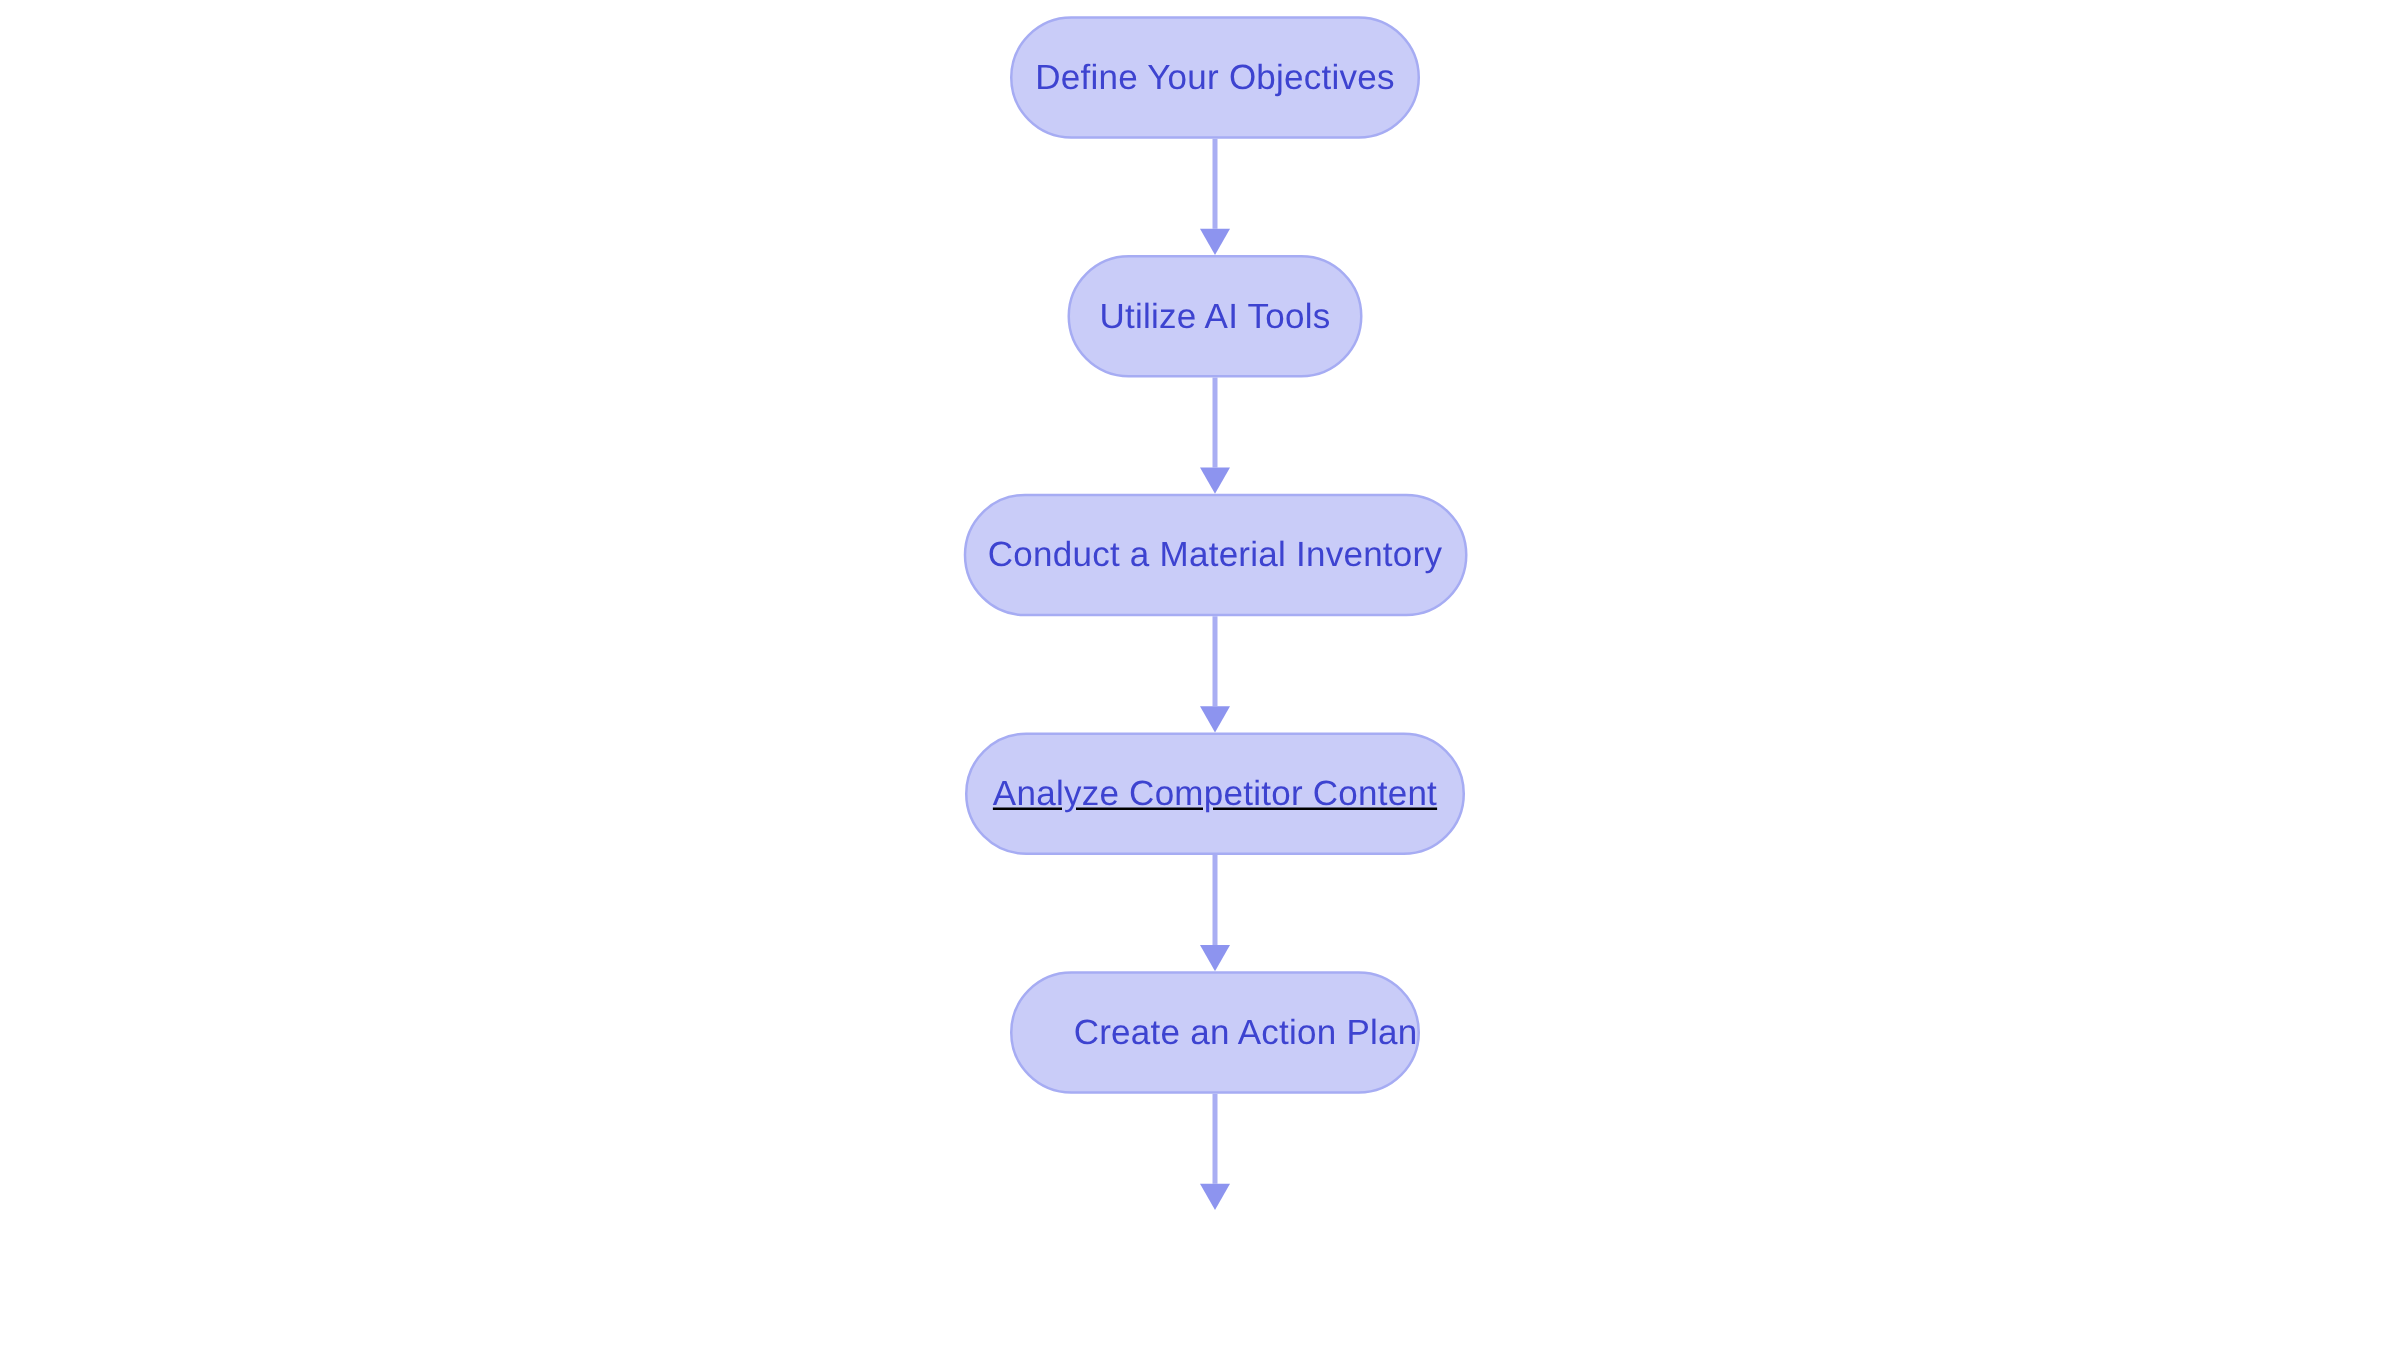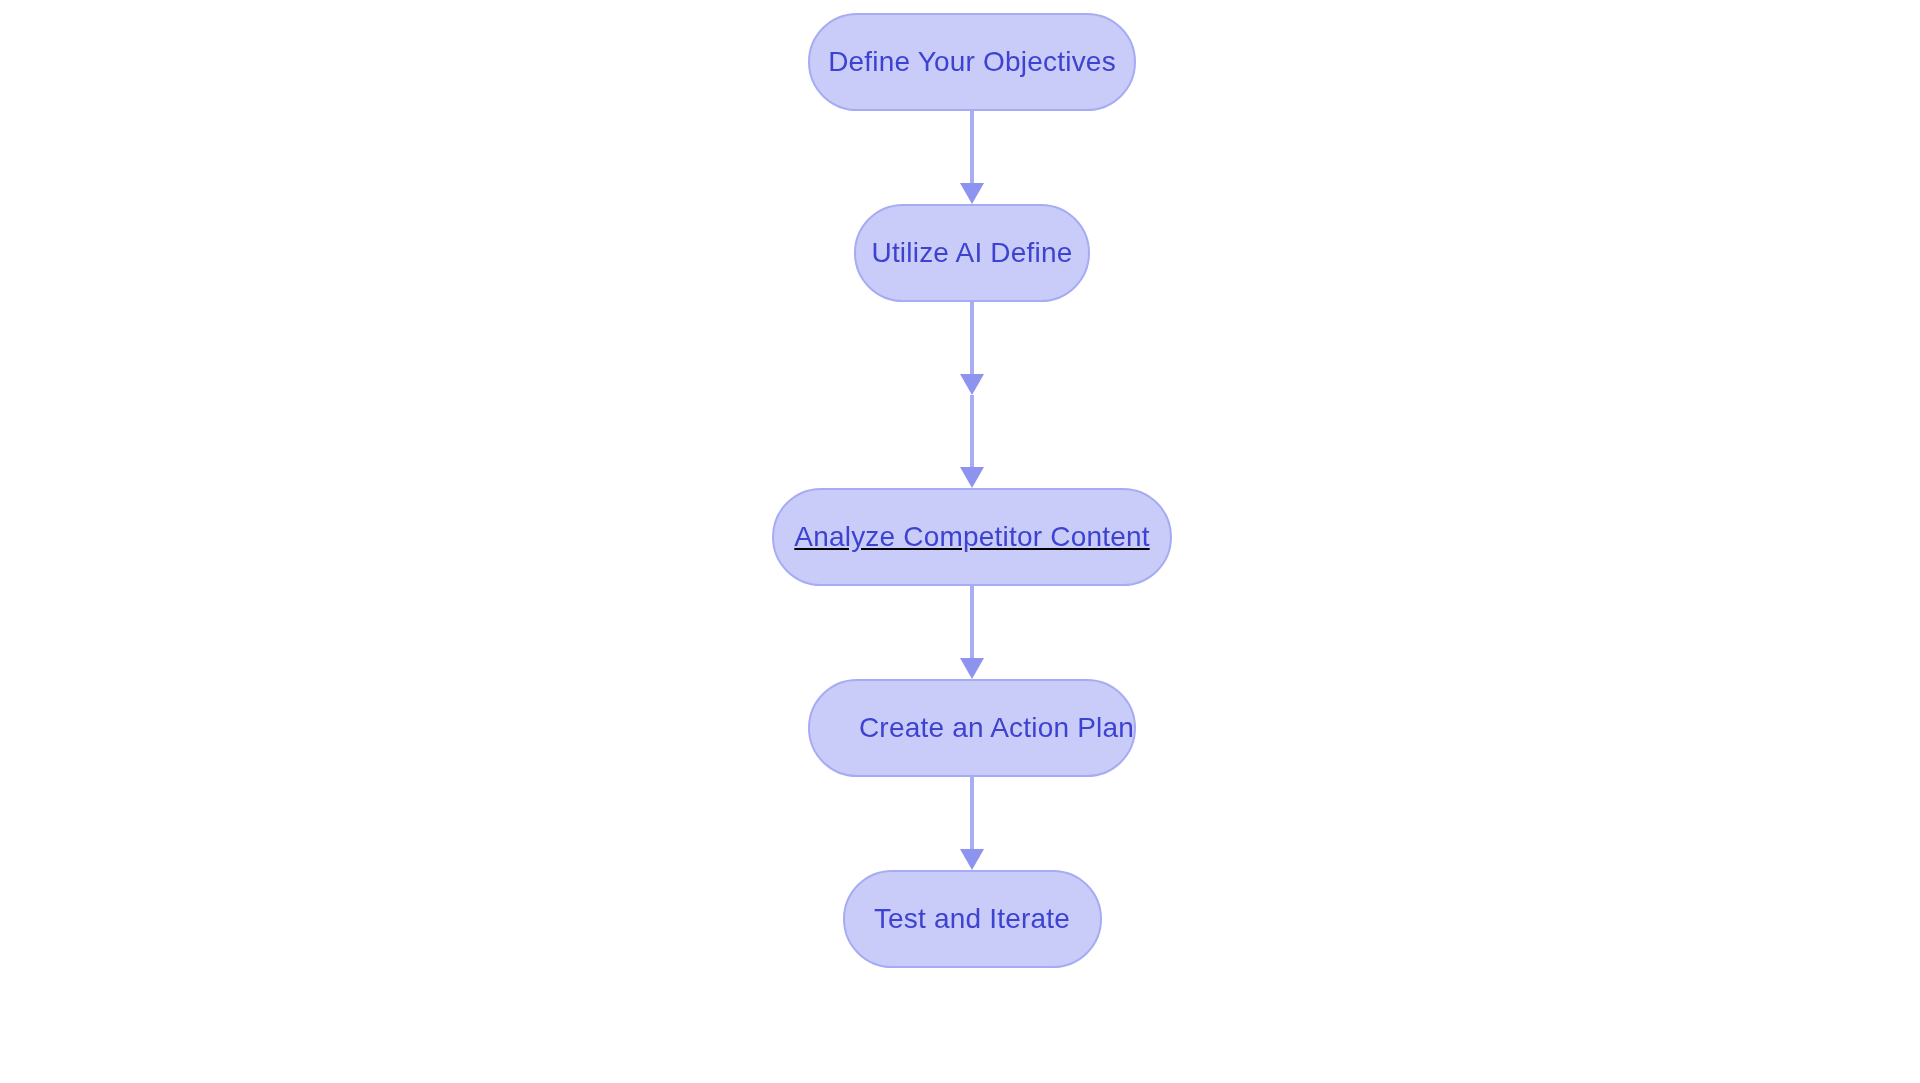--- a/index.html
+++ b/index.html
@@ -78,28 +78,31 @@
     <div class="node n1">
       <span class="node-label">Define Your Objectives</span>
     </div>
 
     <div class="connector">
       <div class="stem"></div>
       <div class="head"></div>
     </div>
 
     <div class="node n2">
-      <span class="node-label">Utilize AI Define</span>
+      <span class="node-label">Utilize AI Tools</span>
     </div>
 
     <div class="connector">
       <div class="stem"></div>
       <div class="head"></div>
     </div>
 
+    <div class="node n3">
+      <span class="node-label">Conduct a Material Inventory</span>
+    </div>
 
     <div class="connector">
       <div class="stem"></div>
       <div class="head"></div>
     </div>
 
     <div class="node n4">
       <span class="node-label">Analyze Competitor Content</span>
     </div>
 
@@ -110,18 +113,15 @@
 
     <div class="node n5">
       <span class="node-label">Create an Action Plan</span>
     </div>
 
     <div class="connector">
       <div class="stem"></div>
       <div class="head"></div>
     </div>
 
-    <div class="node n6">
-      <span class="node-label">Test and Iterate</span>
-    </div>
 
   </div>
 </div>
 
 </body></html>

